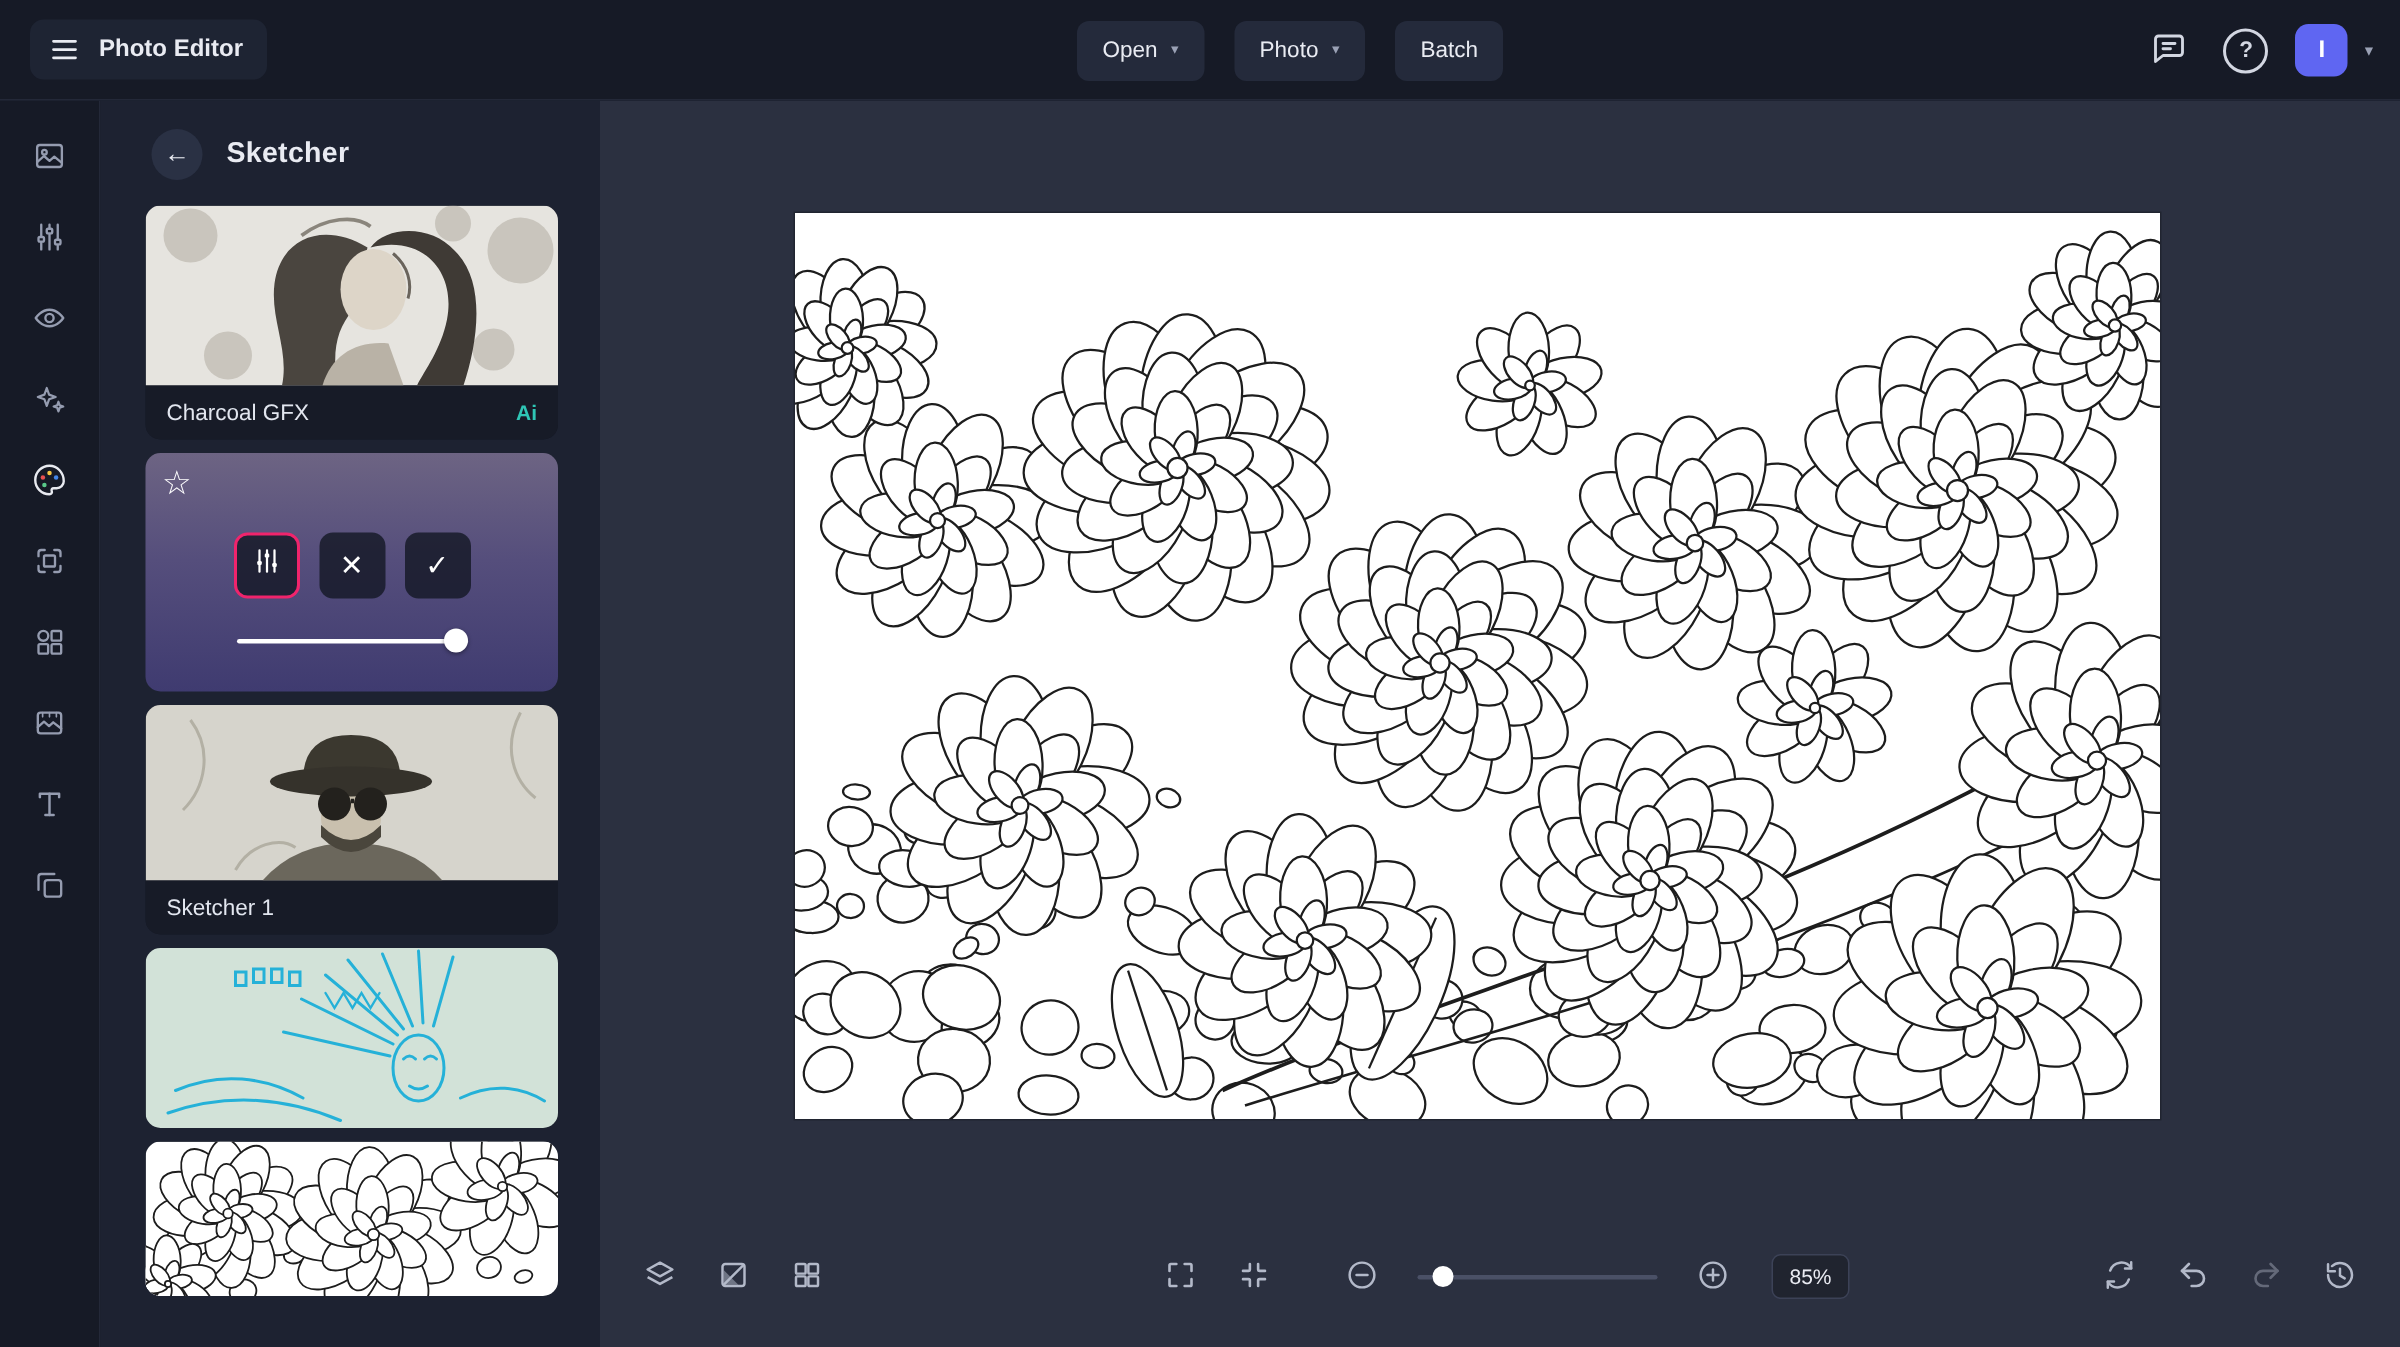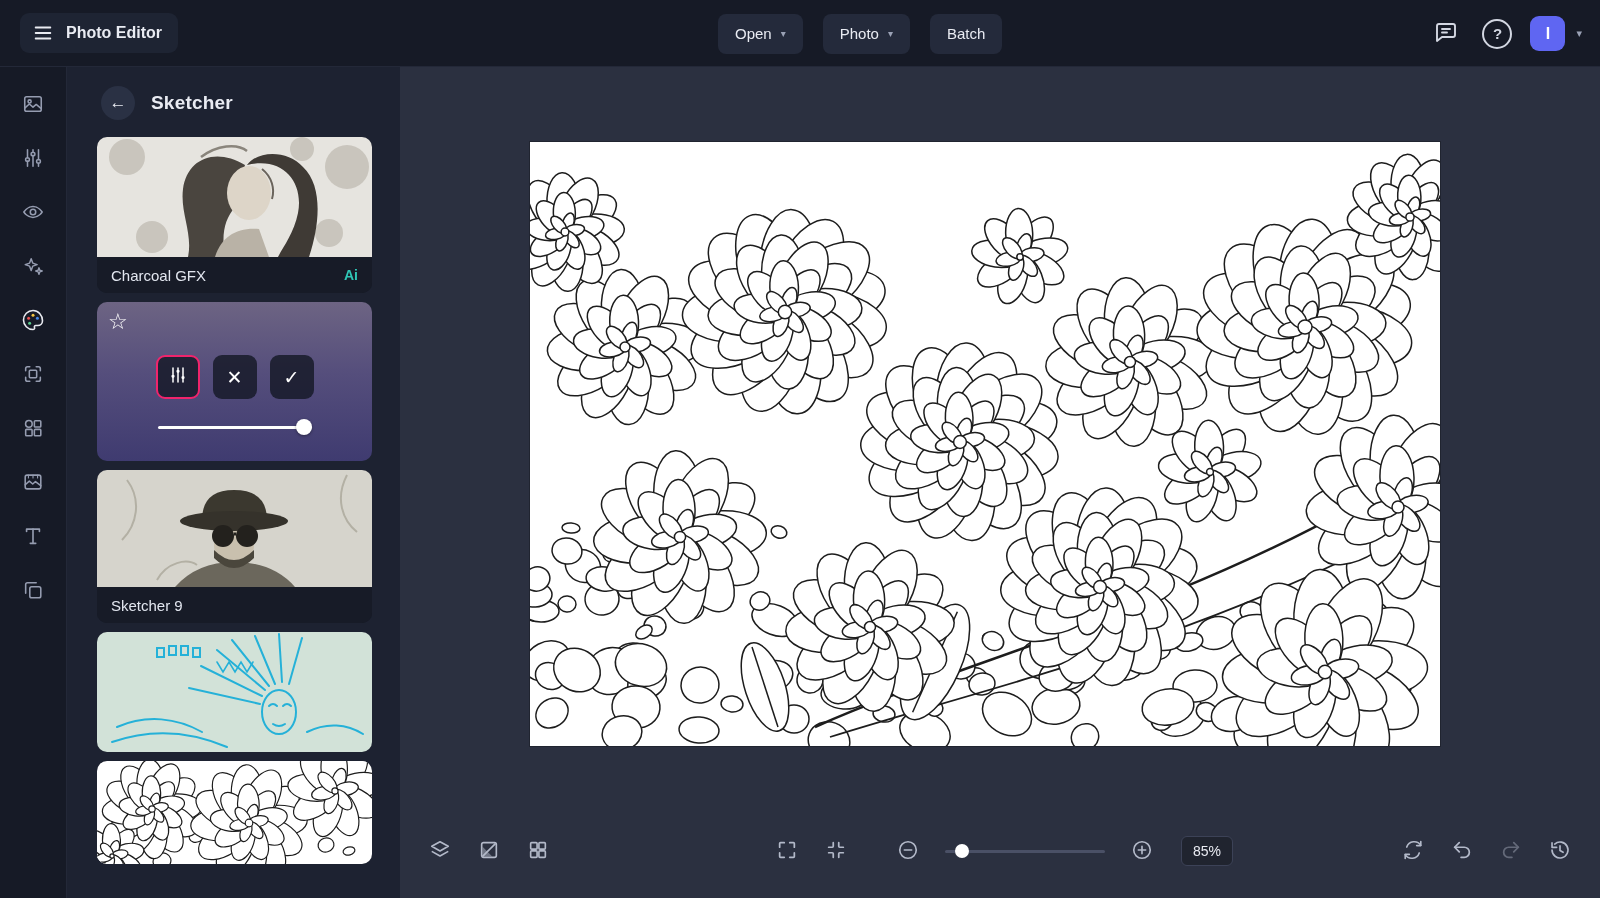--- a/index.html
+++ b/index.html
@@ -280,21 +280,21 @@
           <rect x="117" y="50" width="40" height="40" rx="14" fill="#c9c0ae"></rect>
           <path d="M105 50 Q 105 20 137 20 Q 170 20 170 50 Z" fill="#3b382f"></path>
           <ellipse cx="137" cy="51" rx="54" ry="10" fill="#35322b"></ellipse>
           <circle cx="126" cy="66" r="11" fill="#23211d"></circle>
           <circle cx="150" cy="66" r="11" fill="#23211d"></circle>
           <path d="M137 64h2" stroke="#23211d" stroke-width="3"></path>
           <path d="M117 80 Q 137 100 157 80 L 157 88 Q 137 108 117 88 Z" fill="#4a463c"></path>
         </svg>
       </div>
       <div class="card-label">
-        <span>Sketcher 9</span>
+        <span>Sketcher 1</span>
       </div>
     </div>
 
     <div class="card">
       <div class="thumb" style="height:120px">
         <svg viewBox="0 0 275 120" preserveAspectRatio="none">
           <rect width="275" height="120" fill="#d2e2d8"></rect>
           <g stroke="#25b1d8" stroke-width="2" fill="none" stroke-linecap="round">
             <path d="M168 58 L 120 18"></path>
               <path d="M172 54 L 135 8"></path>

